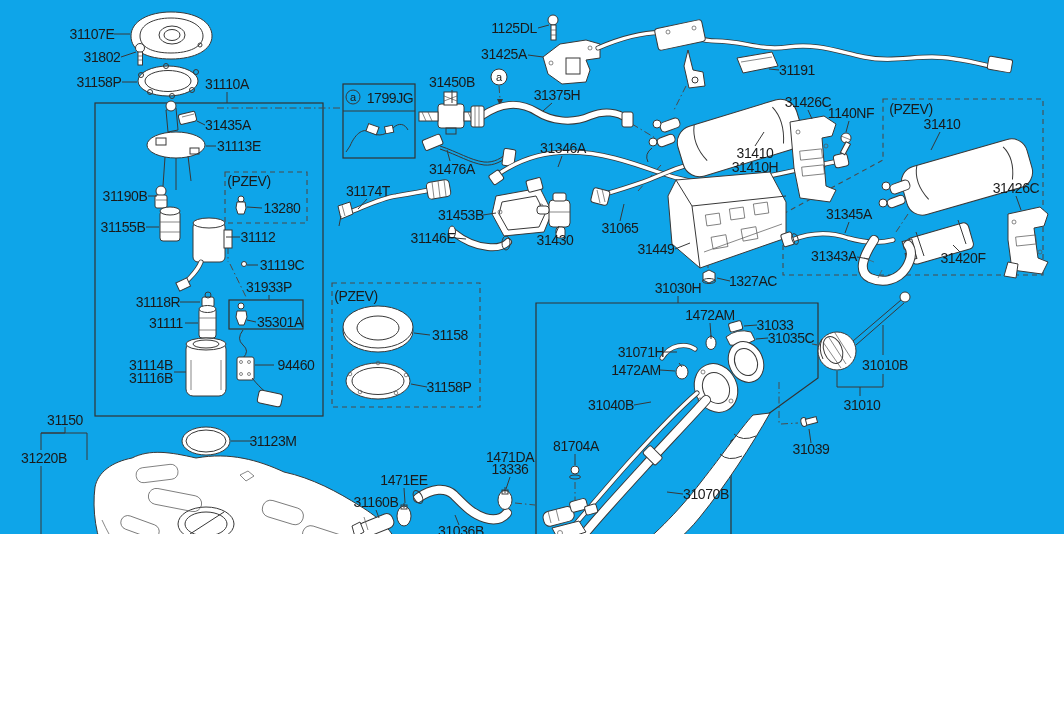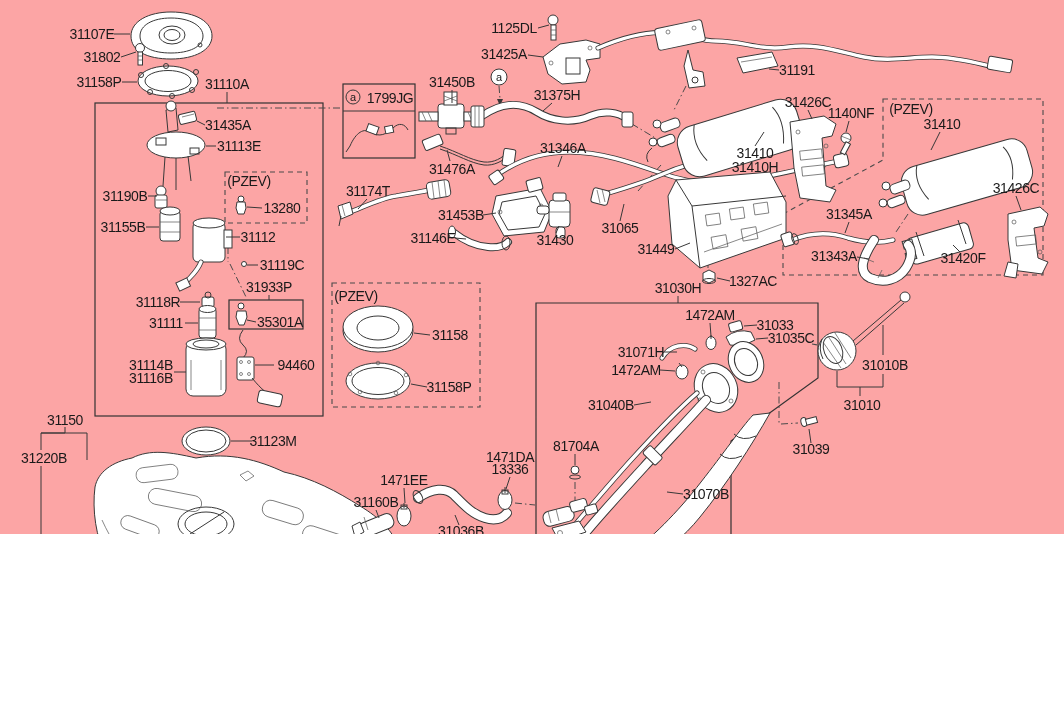--- a/index.html
+++ b/index.html
@@ -1,16 +1,16 @@
 <!DOCTYPE html>
 <html><head>
 <meta charset="utf-8">
 <style>
   html,body{margin:0;padding:0;background:#fff;}
-  #canvas{position:relative;width:1064px;height:534px;background:#fca5a5;overflow:hidden;text-align:right;}
+  #canvas{position:relative;width:1064px;height:534px;background:#0ea5e9;overflow:hidden;text-align:right;}
   svg{display:block;}
   .ln{stroke:#383838;fill:none;stroke-width:1;}
   .lnf{stroke:#383838;fill:#fff;stroke-width:1;}
   .thin{stroke:#555;fill:none;stroke-width:.7;}
   .ld{stroke:#383838;stroke-width:1;fill:none;}
   .dd{stroke:#4a4a4a;fill:none;stroke-width:1;stroke-dasharray:7 3 1.5 3;}
   .dash{stroke:#4a4a4a;fill:none;stroke-width:1.1;stroke-dasharray:5 4;}
   .solidbox{stroke:#333;fill:none;stroke-width:1.2;}
   .to{stroke:#383838;stroke-width:8;fill:none;stroke-linecap:round;}
   .ti{stroke:#fff;stroke-width:6;fill:none;stroke-linecap:round;}

